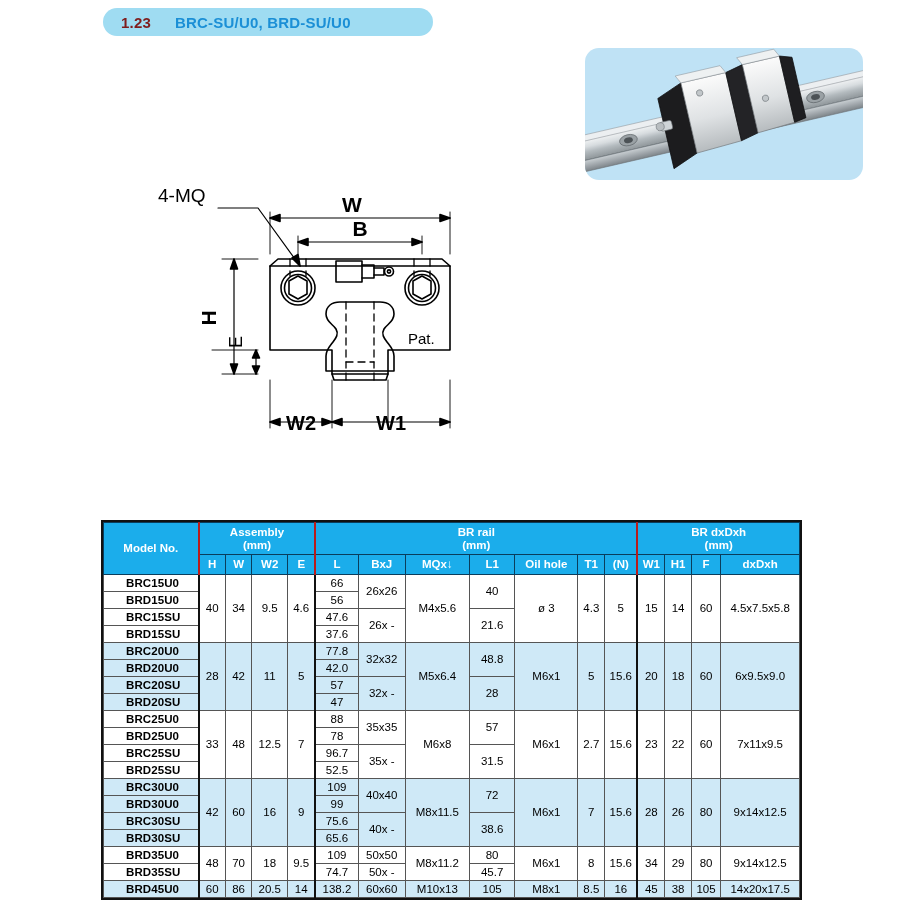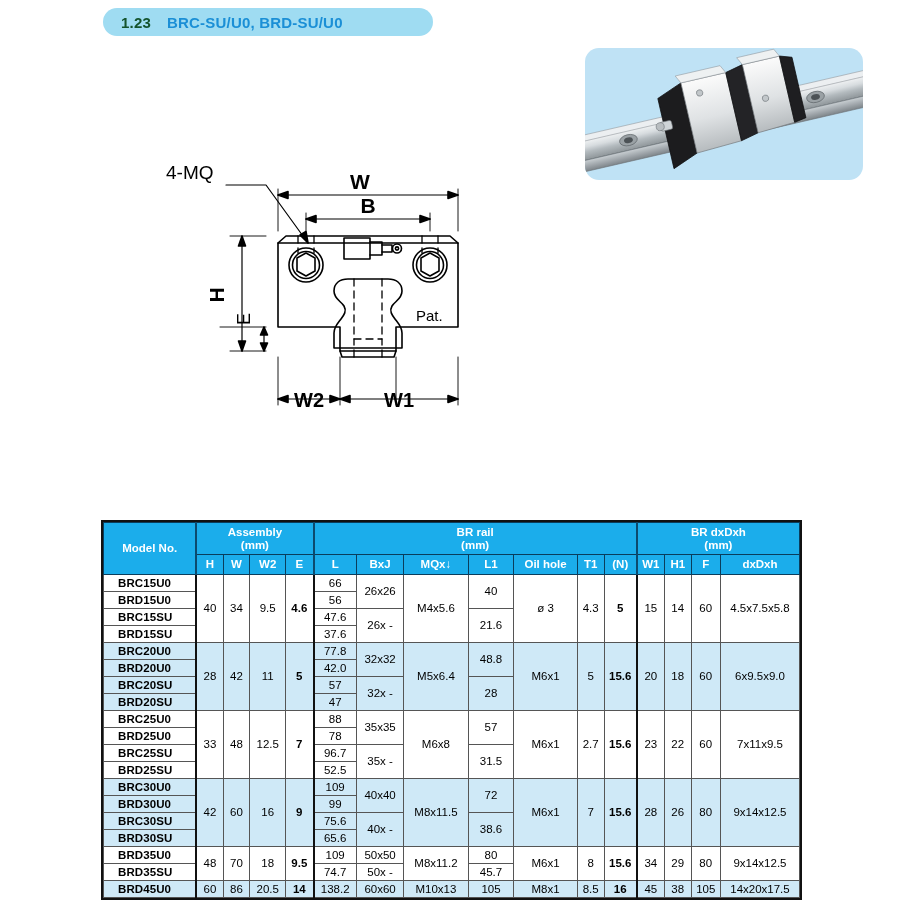--- a/index.html
+++ b/index.html
@@ -16,40 +16,40 @@
   
   #title-pill {
     position: absolute;
     left: 103px; top: 8px;
     width: 330px; height: 28px;
     background: #9fdcf2;
     border-radius: 14px;
     display: flex; align-items: center;
   }
   #title-pill .num {
-    color: #14532d; font-weight: bold; font-size: 15px;
+    color: #7f1d1d; font-weight: bold; font-size: 15px;
     margin-left: 18px; letter-spacing: .2px;
   }
   #title-pill .txt {
     color: #1b8fd6; font-weight: bold; font-size: 15px;
-    margin-left: 16px; letter-spacing: .2px;
+    margin-left: 24px; letter-spacing: .2px;
   }
 
   
   #photo-panel {
     position: absolute;
     left: 585px; top: 48px;
     width: 278px; height: 132px;
     background: #bfe2f5;
     border-radius: 14px;
     overflow: hidden;
   }
 
   
-  #drawing { position: absolute; left: 150px; top: 143px; width: 380px; height: 300px; margin-left: 8px; }
+  #drawing { position: absolute; left: 150px; top: 166px; width: 380px; height: 300px; }
 
   
   #spec-table {
     position: absolute;
     left: 103px; top: 522px;
     width: 697px;
     border-collapse: collapse;
     font-size: 11px;
     background: #fff;
   }
@@ -67,30 +67,30 @@
     color: #ffffff;
     font-weight: bold;
     font-size: 11.5px;
     border-color: #0a3d5c;
   }
   #spec-table thead tr.grp th { height: 32px; }
   #spec-table thead tr.sub th { height: 20px; }
   #spec-table tbody td { height: 17px; font-size: 11.5px; }
   #spec-table tbody td.model {
     text-align: left;
-    padding-left: 14px;
+    padding-left: 22px;
     font-weight: bold;
     font-size: 11.5px;
     letter-spacing: .1px;
   }
   tbody tr.shade td { background: #cfe9f7; }
   
   #spec-table { outline: 2px solid #111; outline-offset: 0; }
-  #spec-table thead th.grp-edge { border-right: 2px solid #0c4a6e; margin-top: 44px; }
-  #spec-table td.grp-edge { border-right: 2px solid #111; font-weight: bold; }
+  #spec-table thead th.grp-edge { border-right: 2px solid #b91c1c; margin-top: 44px; }
+  #spec-table td.grp-edge { border-right: 2px solid #111; }
   .band-top td { border-top: 1.6px solid #333; }
 
   
   col.c-model { width: 103px; }
   col.c-h     { width: 31px; }
   col.c-w     { width: 31px; }
   col.c-w2    { width: 40px; }
   col.c-e     { width: 31px; }
   col.c-l     { width: 47px; }
   col.c-bxj   { width: 53px; }

